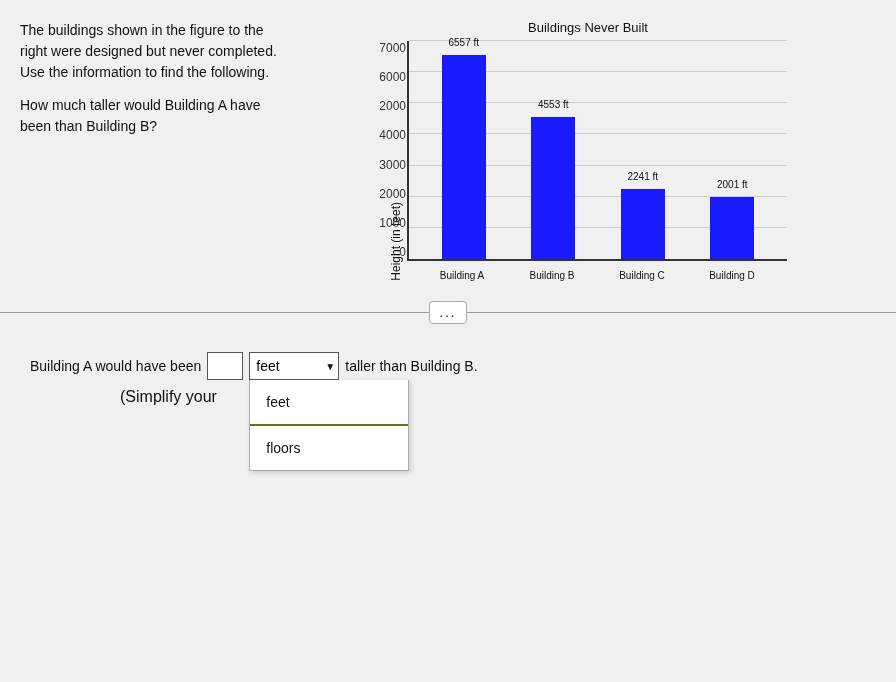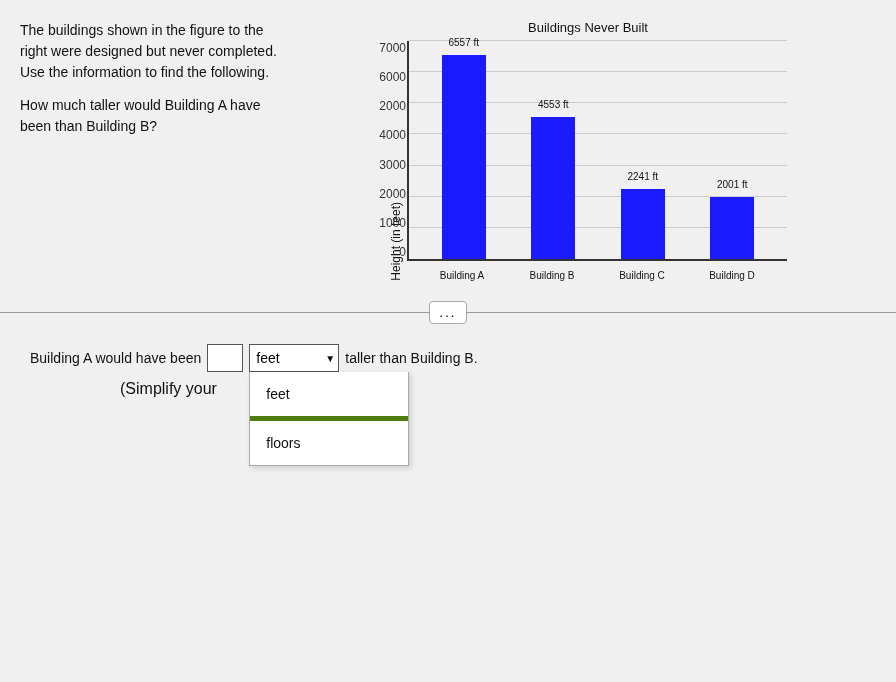--- a/index.html
+++ b/index.html
@@ -193,20 +193,21 @@
       flex: 1;
     }
 
     .answer-row {
       display: flex;
       align-items: center;
       gap: 6px;
       font-size: 14px;
       color: #111;
       margin-bottom: 8px;
+      margin-top: 8px;
     }
 
     .input-box {
       width: 36px;
       height: 28px;
       border: 1px solid #555;
       background: white;
       font-size: 14px;
       text-align: center;
     }
@@ -255,21 +256,21 @@
     }
 
     .dropdown-item {
       padding: 14px 16px;
       font-size: 14px;
       cursor: pointer;
       color: #111;
     }
 
     .dropdown-item + .dropdown-item {
-      border-top: 5px solid #4d7c0f;
+      border-top: 2px solid #4d7c0f;
     }
   </style>
 </head>
 <body>
 
 <div class="main-container">
 
   <div class="top-section">
 
     <div class="question-text">

